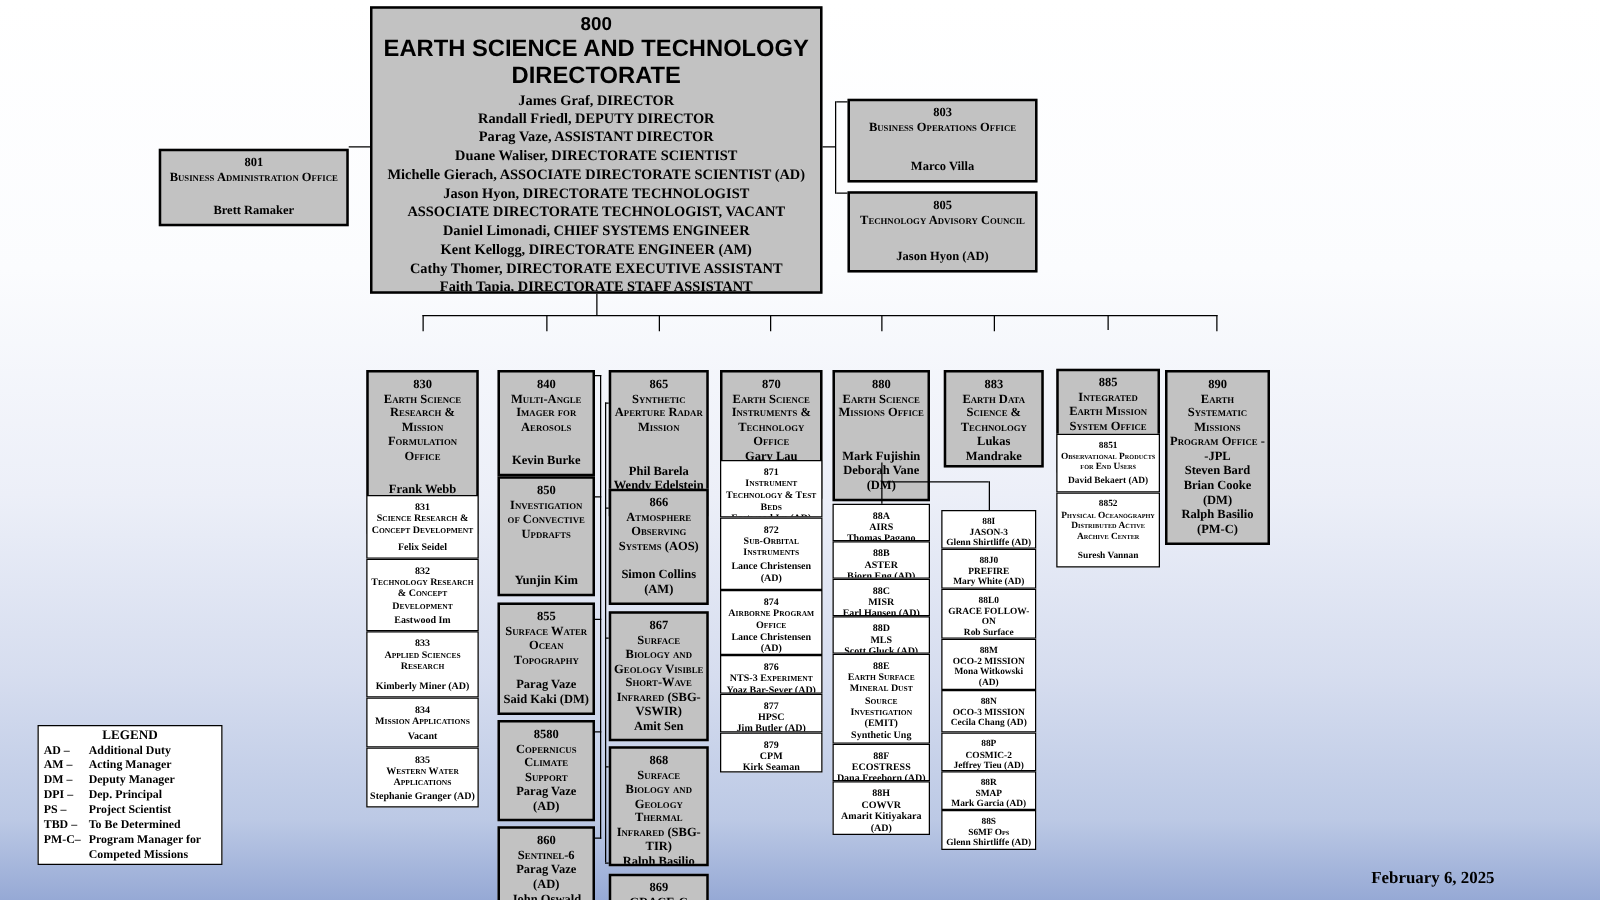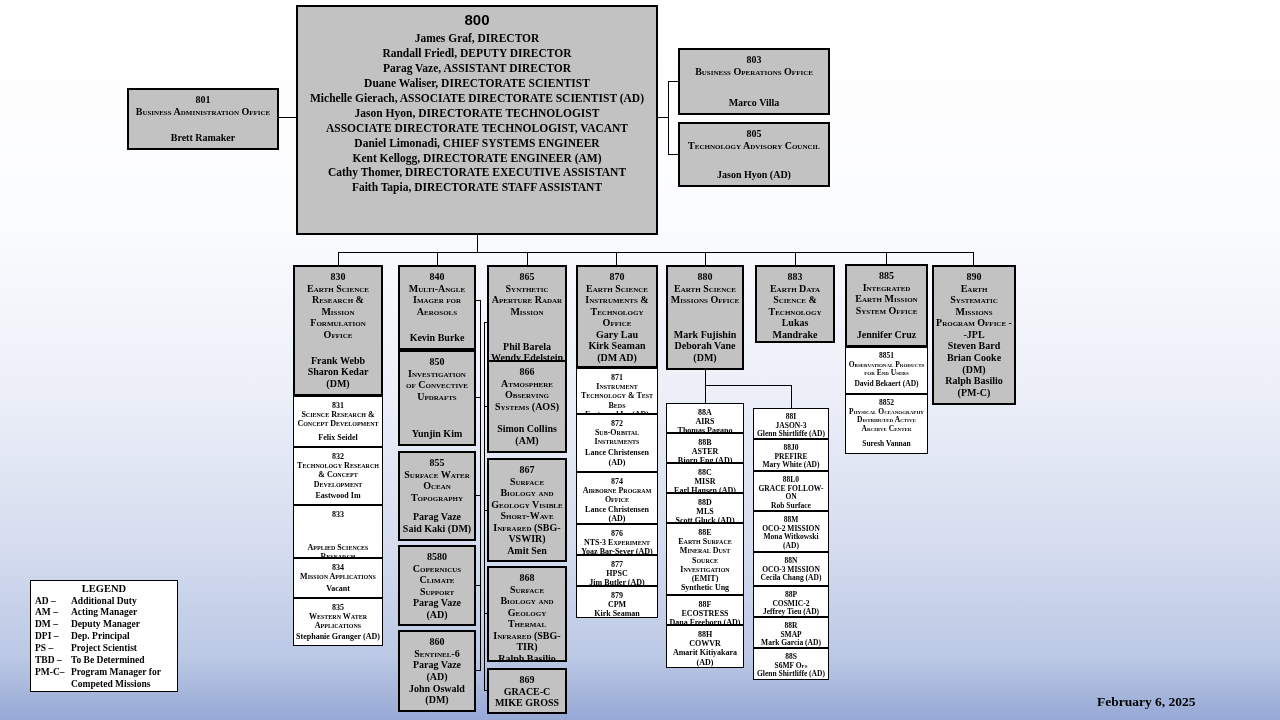--- a/index.html
+++ b/index.html
@@ -10,39 +10,39 @@
   }
   .box{
     position:absolute;box-sizing:border-box;display:flex;flex-direction:column;
     align-items:center;text-align:center;font-weight:700;overflow:hidden;padding:4px 2px;
   }
   .gray{background:#c2c2c2;border:2px solid #000;}
   .white{background:#ffffff;border:1px solid #000;}
   .code{line-height:1.15;}
   .title{font-variant:small-caps;line-height:1.15;}
   .names{line-height:1.18;white-space:pre-line;margin-top:auto;}
-  .md{font-size:10px;}
+  .md{font-size:10px;margin-top:31px;}
   .sm{font-size:8px;}
   .xs{font-size:7.5px;}
   .hl{position:absolute;height:1px;background:#000;}
   .vl{position:absolute;width:1px;background:#000;}
 
   #b800{left:296px;top:5px;width:362px;height:230px;}
   .code800{font-size:15px;font-family:"Liberation Sans",sans-serif;line-height:1.2;}
   .title800{font-size:19px;font-family:"Liberation Sans",sans-serif;line-height:1.12;}
   .staff{font-size:11.5px;line-height:1.3;white-space:pre-line;margin-top:2px;}
 
   #b801{left:127px;top:88px;width:152px;height:62px;}
   #b803{left:678px;top:48px;width:152px;height:67px;}
   #b805{left:678px;top:122px;width:152px;height:65px;}
 
   #b830{left:293px;top:265px;width:90px;height:131px;}
   #b831{left:293px;top:396px;width:90px;height:51px;}
   #b832{left:293px;top:447px;width:90px;height:58px;}
-  #b833{left:293px;top:505px;width:90px;height:53px;gap:24px;}
+  #b833{left:293px;top:505px;width:90px;height:53px;}
   #b834{left:293px;top:558px;width:90px;height:40px;}
   #b835{left:293px;top:598px;width:90px;height:48px;}
 
   #b840{left:398px;top:265px;width:78px;height:85px;}
   #b850{left:398px;top:350px;width:78px;height:96px;}
   #b855{left:398px;top:451px;width:78px;height:90px;}
   #b8580{left:398px;top:545px;width:78px;height:81px;}
   #b860{left:398px;top:630px;width:78px;height:82px;}
 
   #b865{left:487px;top:265px;width:80px;height:117px;}
@@ -91,20 +91,21 @@
   .legend-abbr{width:36px;flex:none;white-space:nowrap;}
   .legend-meaning{flex:1;}
 
   #date{position:absolute;left:1097px;top:694px;font-size:13.5px;font-weight:700;}
 </style>
 </head>
 <body>
 
 <div class="box gray" id="b800">
   <div class="code800">800</div>
+  <div class="title800">EARTH SCIENCE AND TECHNOLOGY DIRECTORATE</div>
   <div class="staff">James Graf, DIRECTOR
 Randall Friedl, DEPUTY DIRECTOR
 Parag Vaze, ASSISTANT DIRECTOR
 Duane Waliser, DIRECTORATE SCIENTIST
 Michelle Gierach, ASSOCIATE DIRECTORATE SCIENTIST (AD)
 Jason Hyon, DIRECTORATE TECHNOLOGIST
 ASSOCIATE DIRECTORATE TECHNOLOGIST, VACANT
 Daniel Limonadi, CHIEF SYSTEMS ENGINEER
 Kent Kellogg, DIRECTORATE ENGINEER (AM)
 Cathy Thomer, DIRECTORATE EXECUTIVE ASSISTANT

